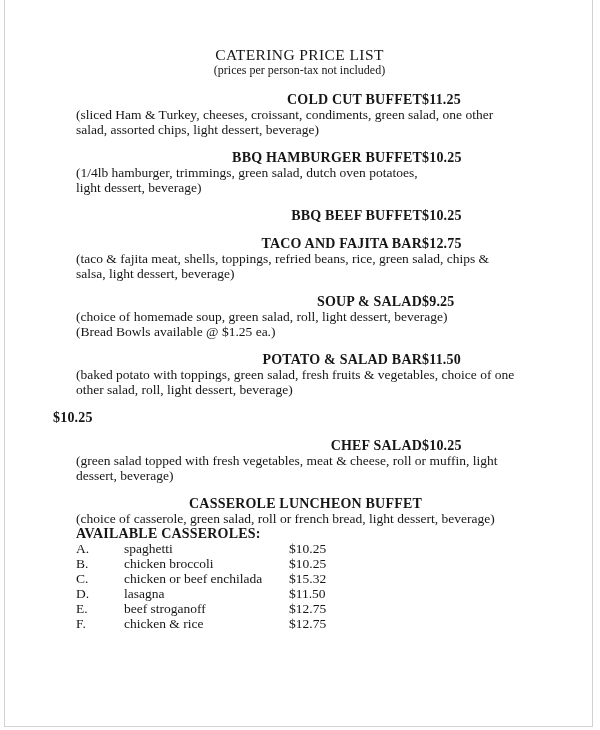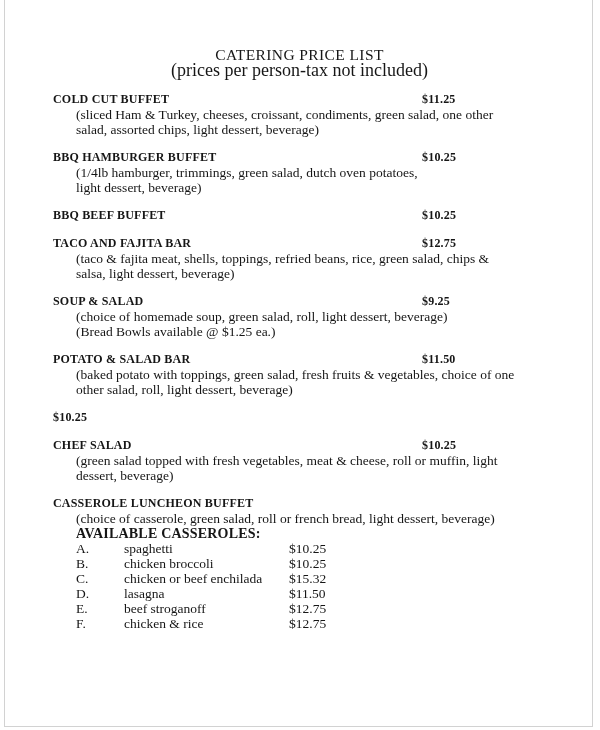--- a/index.html
+++ b/index.html
@@ -24,32 +24,33 @@
   .doc { padding: 47px 46px 0 48px; }
   .title {
     text-align: center;
     font-weight: normal;
     font-size: 15.5px;
     line-height: 16px;
     letter-spacing: 0.4px;
   }
   .subtitle {
     text-align: center;
-    font-size: 18px;
+    font-size: 12px;
     line-height: 15px;
     margin-bottom: 14px;
   }
   .section { margin-bottom: 13px; }
   .head {
     display: flex;
     font-weight: bold;
-    font-size: 12px;
+    font-size: 14px;
     line-height: 15px;
     letter-spacing: 0.2px;
     white-space: nowrap;
+    text-align: right;
   }
   .head .name { width: 369px; flex: 0 0 369px; }
   .desc {
     margin-left: 23px;
     font-size: 13.5px;
     line-height: 15px;
   }
   .dline { white-space: nowrap; }
   .bold { font-weight: bold; font-size: 14px; letter-spacing: 0.2px; }
   .cass-row {

